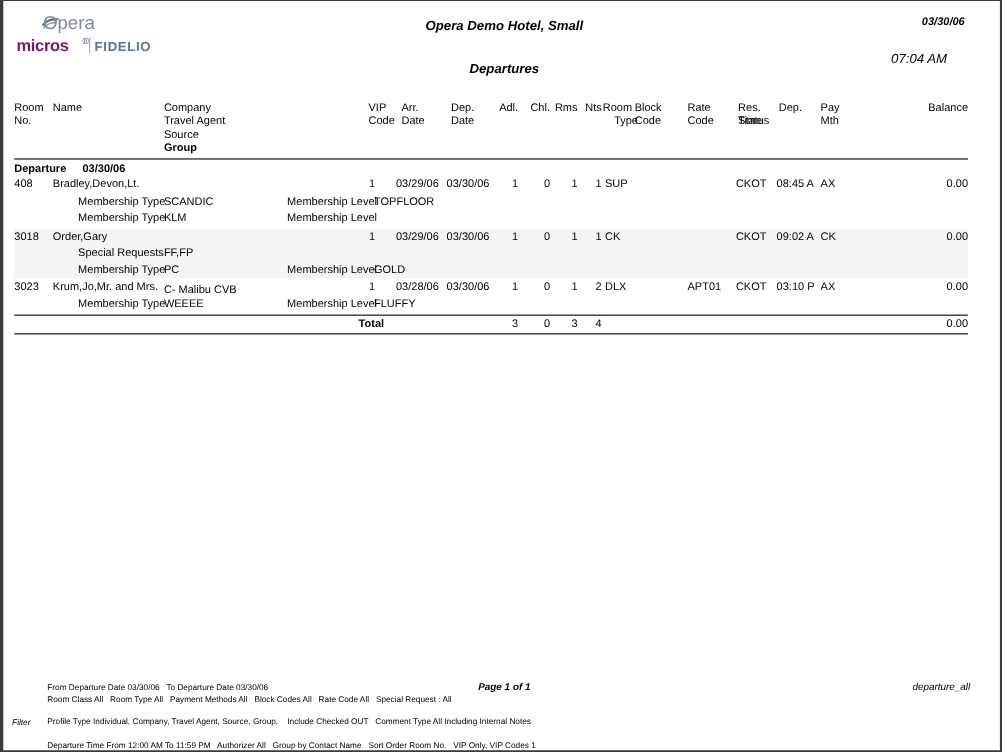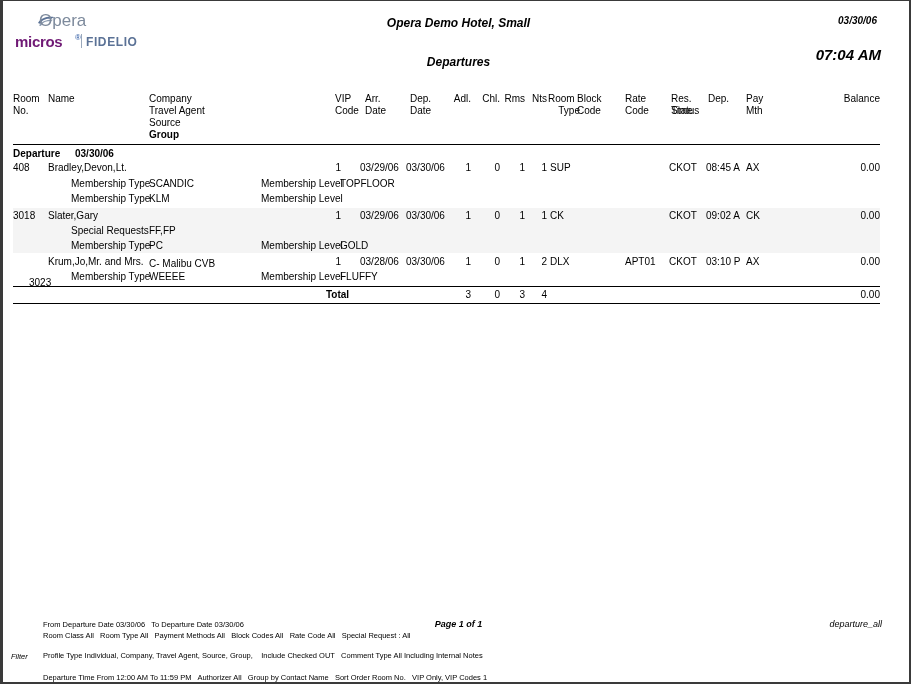--- a/index.html
+++ b/index.html
@@ -88,24 +88,24 @@
     font-style: italic;
     font-weight: bold;
   }
   #header-date {
     right: 32px; top: 14px;
     font-size: 10px;
     font-style: italic;
     font-weight: bold;
   }
   #header-time {
-    right: 28px; top: 45px;
-    font-size: 15px;
-    font-style: italic;
-    font-weight: bold;
+    right: 48px; top: 45px;
+    font-size: 12px;
+    font-style: italic;
+    font-weight: normal;
   }
 
   
   #col-headers { left: 0; top: 92px; width: 911px; height: 45px; }
   .ch {
     position: absolute;
     font-size: 10px;
     line-height: 12px;
     white-space: pre;
   }
@@ -247,21 +247,21 @@
 
     <span class="cell" style="left:68px;  top:192px;">Membership Type</span>
     <span class="cell" style="left:146px; top:192px;">KLM</span>
     <span class="cell" style="left:258px; top:192px;">Membership Level</span>
     <span class="cell" style="left:337px; top:192px;"></span>
   </div>
 
   <div class="shade" style="top:207px; height:45px;"></div>
   <div>
     <span class="cell" style="left:10px;  top:209px;">3018</span>
-    <span class="cell" style="left:45px;  top:209px;">Slater,Gary</span>
+    <span class="cell" style="left:45px;  top:209px;">Order,Gary</span>
     <span class="cell" style="left:146px; top:209px;margin-top:48px;">C- Malibu CVB</span>
     <span class="cell r" style="left:310px; top:209px; width:28px;">1</span>
     <span class="cell" style="left:357px; top:209px;">03/29/06</span>
     <span class="cell" style="left:403px; top:209px;">03/30/06</span>
     <span class="cell r" style="left:440px; top:209px; width:28px;">1</span>
     <span class="cell r" style="left:469px; top:209px; width:28px;">0</span>
     <span class="cell r" style="left:494px; top:209px; width:28px;">1</span>
     <span class="cell r" style="left:518px; top:209px; width:26px;">1</span>
     <span class="cell" style="left:547px; top:209px;">CK</span>
     <span class="cell" style="left:622px; top:209px;"></span>
@@ -276,21 +276,21 @@
     <span class="cell" style="left:258px; top:224px;"></span>
     <span class="cell" style="left:337px; top:224px;"></span>
 
     <span class="cell" style="left:68px;  top:239px;">Membership Type</span>
     <span class="cell" style="left:146px; top:239px;">PC</span>
     <span class="cell" style="left:258px; top:239px;">Membership Level</span>
     <span class="cell" style="left:337px; top:239px;">GOLD</span>
   </div>
 
   <div>
-    <span class="cell" style="left:26px;  top:255px;margin-top:21px;">3023</span>
+    <span class="cell" style="left:10px;  top:255px;">3023</span>
     <span class="cell" style="left:45px;  top:255px;">Krum,Jo,Mr. and Mrs.</span>
     <span class="cell" style="left:146px; top:255px;"></span>
     <span class="cell r" style="left:310px; top:255px; width:28px;">1</span>
     <span class="cell" style="left:357px; top:255px;">03/28/06</span>
     <span class="cell" style="left:403px; top:255px;">03/30/06</span>
     <span class="cell r" style="left:440px; top:255px; width:28px;">1</span>
     <span class="cell r" style="left:469px; top:255px; width:28px;">0</span>
     <span class="cell r" style="left:494px; top:255px; width:28px;">1</span>
     <span class="cell r" style="left:518px; top:255px; width:26px;">2</span>
     <span class="cell" style="left:547px; top:255px;">DLX</span>

